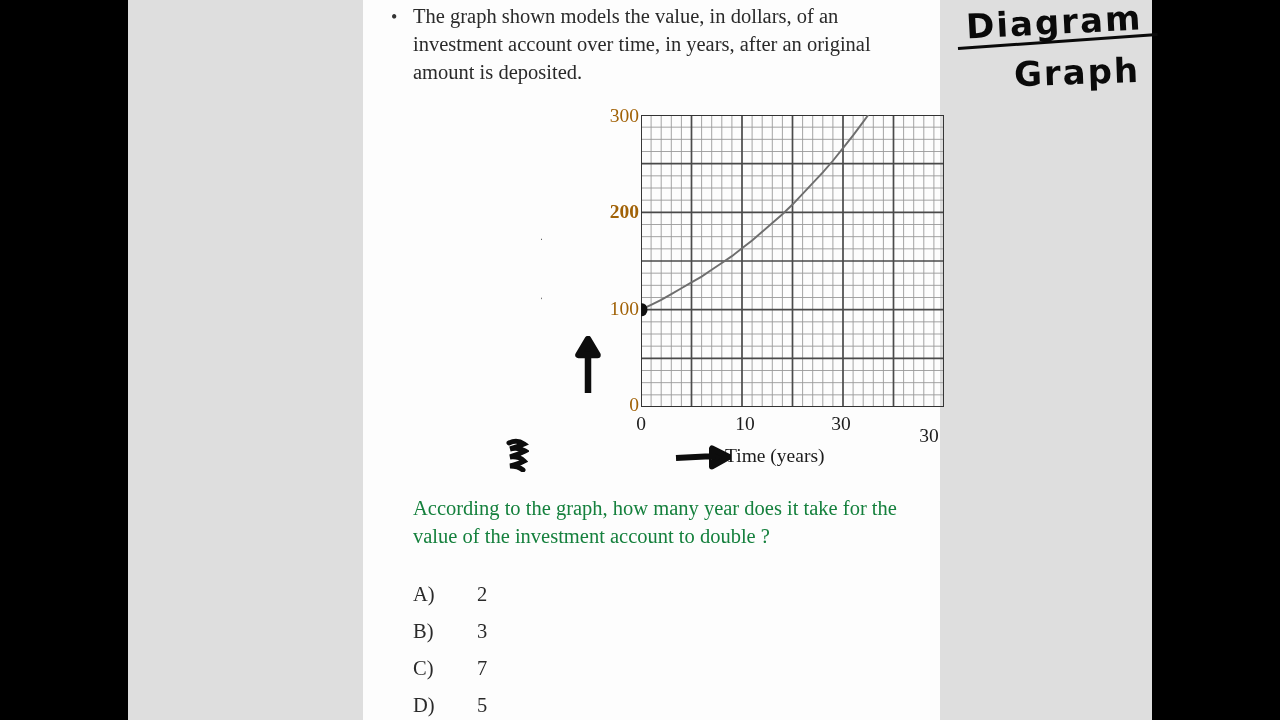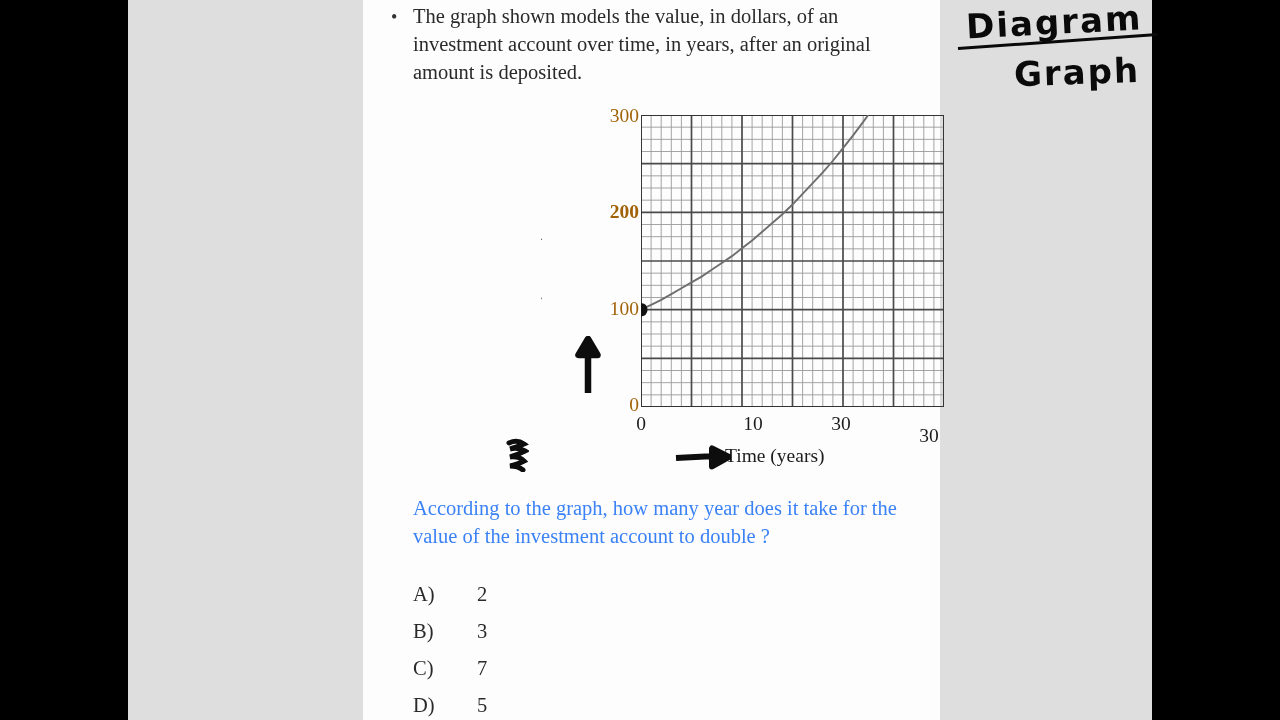--- a/index.html
+++ b/index.html
@@ -145,21 +145,21 @@
   #scribble { left: 42px; top: 338px; }
 
   
   #question2 {
     position: absolute;
     left: 50px;
     top: 494px;
     width: 520px;
     font-size: 20.5px;
     line-height: 28px;
-    color: #3b82f6;
+    color: #15803d;
   }
   
   #choices {
     position: absolute;
     left: 50px;
     top: 583px;
     width: 400px;
     font-size: 20.5px;
     color: #2a2a2a;
   }
@@ -358,21 +358,21 @@
               <line x1="-10" y1="97.33333333333334" x2="0" y2="97.33333333333334"></line>
               <line x1="-10" y1="0" x2="0" y2="0"></line>
             </g>
           <path id="curve" fill="none" stroke="#6e6e6e" stroke-width="1.9" d="M0.00 194.67 L10.10 189.80 L20.20 184.93 L30.30 179.09 L40.40 173.25 L50.50 167.41 L60.60 161.57 L70.70 154.76 L80.80 147.95 L90.90 141.13 L101.00 133.35 L111.10 125.56 L121.20 116.80 L131.30 108.04 L141.40 99.28 L151.50 89.55 L161.60 78.84 L171.70 68.13 L181.80 57.43 L191.90 45.75 L202.00 33.09 L212.10 20.44 L222.20 6.81 L227.25 0.00"></path>
           <ellipse id="startdot" rx="5.5" ry="6.5" fill="#111111" cx="1" cy="194.66666666666669"></ellipse>
         </svg>
       </div>
 
       <div id="xlabels">
         <div class="xtick" style="left:-20px;">0</div>
-        <div class="xtick" style="left:92px;">10</div>
+        <div class="xtick" style="left:84px;">10</div>
         <div class="xtick" style="left:180px;">30</div>
         <div class="xtick" style="left:268px;margin-top:12px;">30</div>
       </div>
 
       <div id="xlabel-title">Time (years)</div>
 
       <span class="hand" id="up-arrow">
         <svg width="26" height="58" viewBox="0 0 26 58">
           <path d="M13 57 L13 16 M13 3 L3.5 19 L22.5 19 Z" stroke="#0d0d0d" stroke-width="6.5" fill="#0d0d0d" stroke-linejoin="round"></path>
         </svg>

